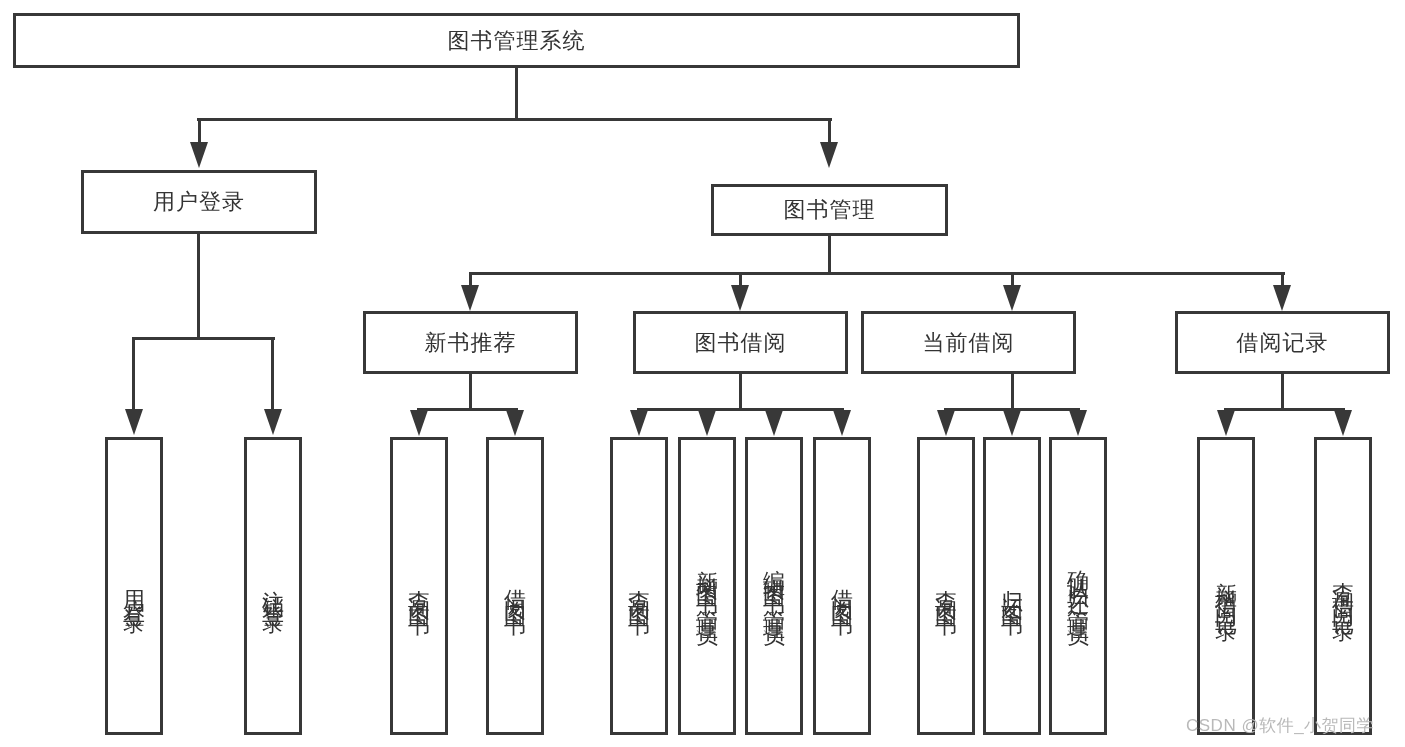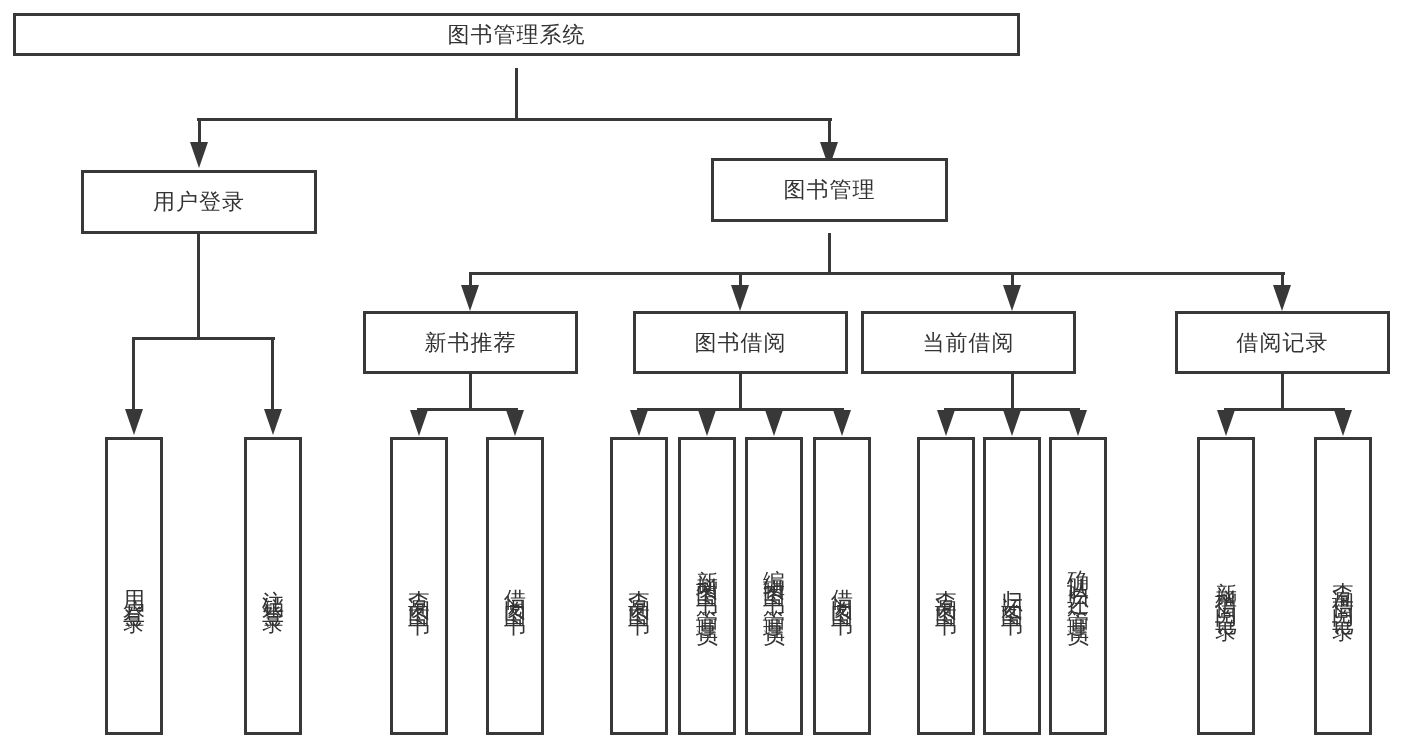--- a/index.html
+++ b/index.html
@@ -32,31 +32,31 @@
     position:absolute;left:1186px;top:714px;z-index:5;
     font-size:17px;letter-spacing:0.5px;color:var(--watermark-gray,#b9b9b9);
     white-space:nowrap;
   }
 </style>
 </head>
 <body>
 
 <div id="canvas">
 
-  <div class="box" style="left:13px;top:13px;width:1007px;height:43px;">图书管理系统</div>
+  <div class="box" style="left:13px;top:13px;width:1007px;height:55px;">图书管理系统</div>
 
   <div class="vl" style="left:515px;top:68px;height:52px;"></div>
   <div class="hl" style="left:197px;top:118px;width:635px;"></div>
   <div class="vl" style="left:198px;top:118px;height:27px;"></div>
   <div class="ah" style="left:190px;top:142px;"></div>
   <div class="vl" style="left:828px;top:118px;height:27px;"></div>
   <div class="ah" style="left:820px;top:142px;"></div>
 
   <div class="box" style="left:81px;top:170px;width:236px;height:64px;">用户登录</div>
-  <div class="box" style="left:711px;top:158px;width:237px;height:64px;">图书管理</div>
+  <div class="box" style="left:711px;top:184px;width:237px;height:52px;">图书管理</div>
 
   <div class="vl" style="left:197px;top:233px;height:107px;"></div>
   <div class="hl" style="left:132px;top:337px;width:143px;"></div>
   <div class="vl" style="left:132px;top:337px;height:74px;"></div>
   <div class="ah" style="left:125px;top:409px;"></div>
   <div class="vl" style="left:271px;top:337px;height:74px;"></div>
   <div class="ah" style="left:264px;top:409px;"></div>
 
   <div class="vl" style="left:828px;top:233px;height:42px;"></div>
   <div class="hl" style="left:469px;top:272px;width:816px;"></div>
@@ -108,14 +108,15 @@
   <div class="box vbox" style="left:745px;top:437px;width:58px;height:298px;">编辑图书（管理员）</div>
   <div class="box vbox" style="left:813px;top:437px;width:58px;height:298px;">借阅图书</div>
 
   <div class="box vbox" style="left:917px;top:437px;width:58px;height:298px;">查询图书</div>
   <div class="box vbox" style="left:983px;top:437px;width:58px;height:298px;">归还图书</div>
   <div class="box vbox" style="left:1049px;top:437px;width:58px;height:298px;">确认归还（管理员）</div>
 
   <div class="box vbox" style="left:1197px;top:437px;width:58px;height:298px;">新增借阅记录</div>
   <div class="box vbox" style="left:1314px;top:437px;width:58px;height:298px;">查询借阅记录</div>
 
+  <div class="wm">CSDN @软件_小贺同学</div>
 
 </div>
 
 </body></html>

